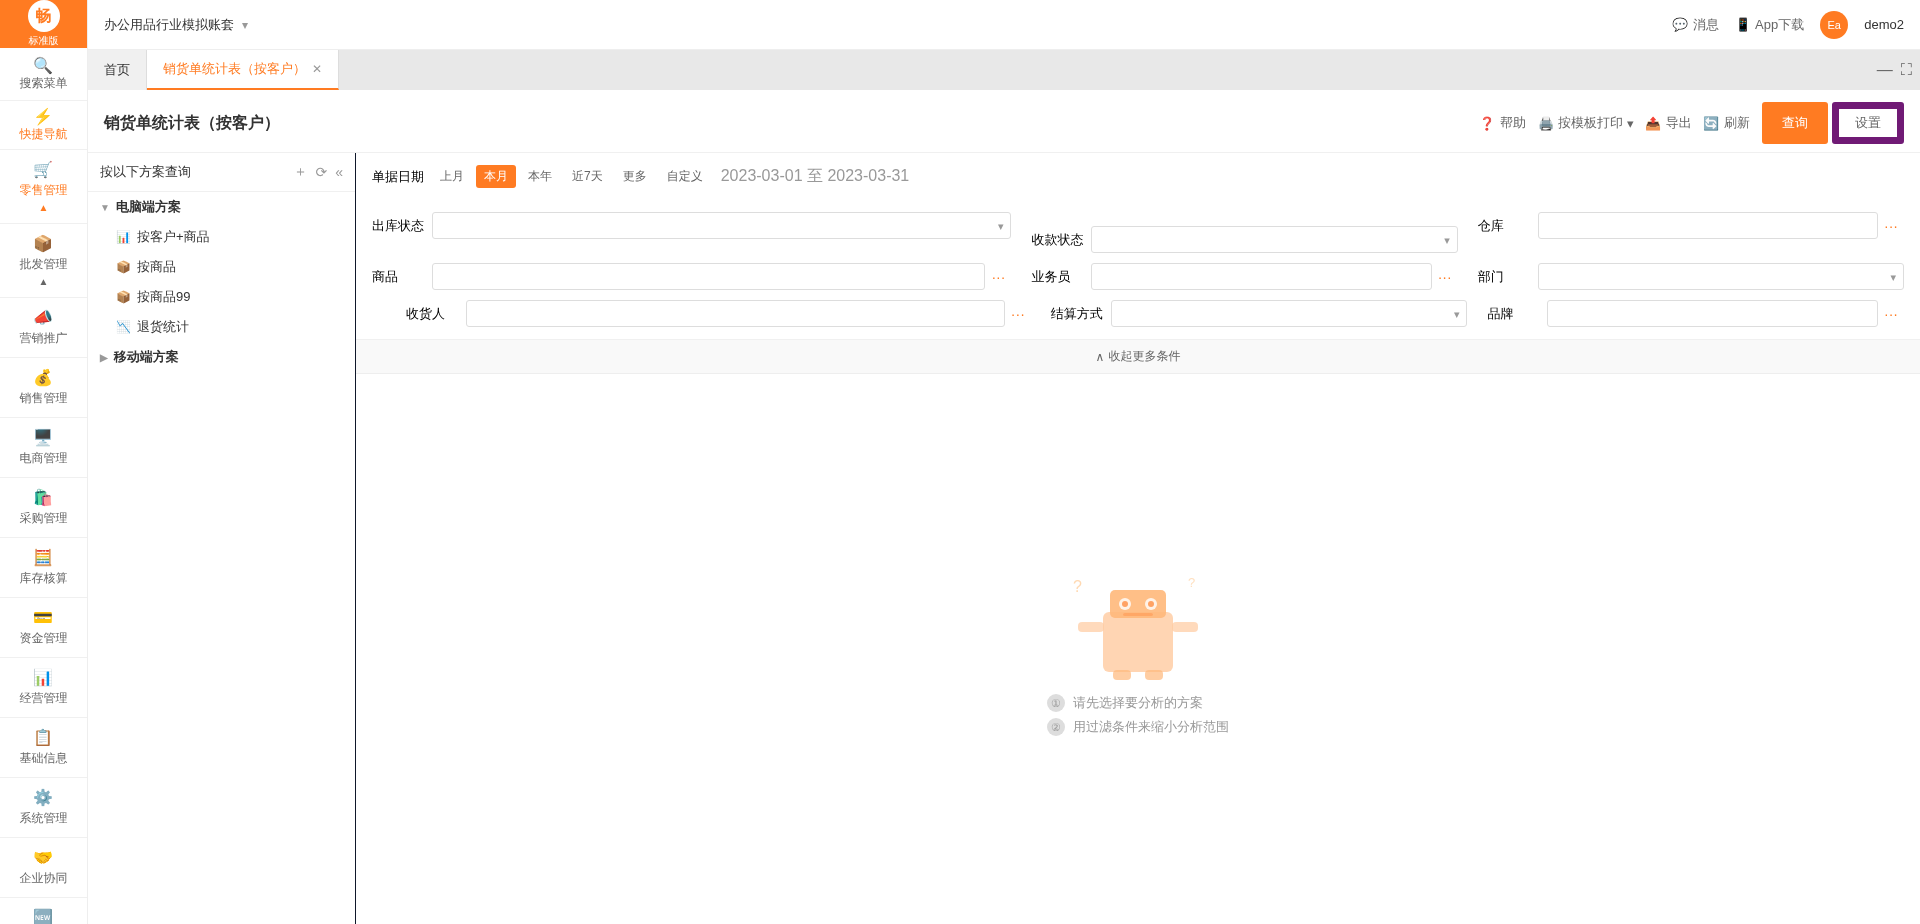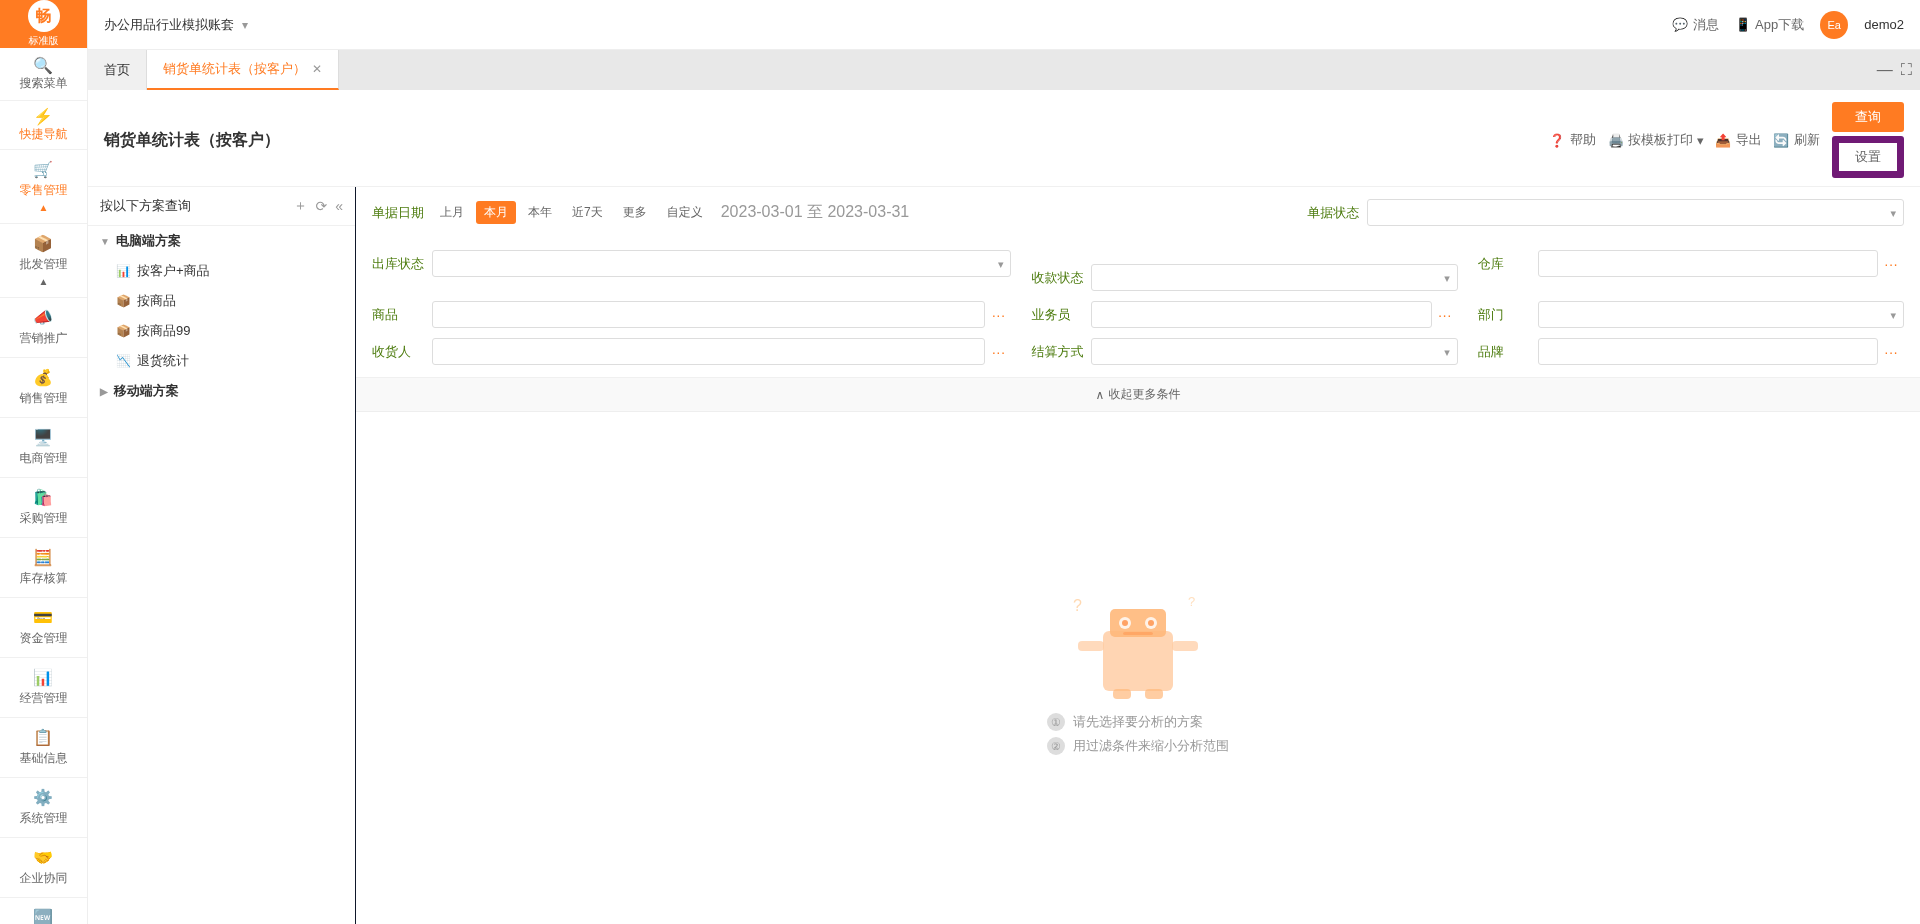--- a/index.html
+++ b/index.html
@@ -68,21 +68,21 @@
     .tree-item-group { font-weight: bold; }
 
     
     .right-panel { flex: 1; display: flex; flex-direction: column; overflow: hidden; }
 
     
     .filter-area { padding: 12px 16px; background: #fff; border-bottom: 1px solid #f0f0f0; flex-shrink: 0; }
     .filter-row { display: flex; align-items: center; margin-bottom: 10px; gap: 0; }
     .filter-row:last-child { margin-bottom: 0; }
     .filter-item { display: flex; align-items: center; flex: 1; min-width: 0; }
-    .filter-label { color: #4d7c0f; font-size: 13px; white-space: nowrap; min-width: 60px; }
+    .filter-label { color: #000000; font-size: 13px; white-space: nowrap; min-width: 60px; }
     .filter-control { flex: 1; display: flex; align-items: center; position: relative; }
     .filter-input { width: 100%; border: 1px solid #ddd; border-radius: 3px; padding: 5px 8px; font-size: 13px; color: #333; background: #fff; }
     .filter-select { width: 100%; border: 1px solid #ddd; border-radius: 3px; padding: 5px 24px 5px 8px; font-size: 13px; color: #333; background: #fff; appearance: none; cursor: pointer; }
     .filter-select-wrap { flex: 1; position: relative; }
     .filter-select-wrap::after { content: '▾'; position: absolute; right: 8px; top: 50%; transform: translateY(-50%); color: #999; pointer-events: none; font-size: 11px; }
     .filter-dots { color: #ff7b22; cursor: pointer; padding: 0 6px; font-size: 14px; }
     .date-range { display: flex; align-items: center; gap: 4px; font-size: 12px; }
     .date-btn { padding: 3px 8px; border-radius: 3px; cursor: pointer; font-size: 12px; color: #666; }
     .date-btn.active { background: #ff7b22; color: #fff; }
     .date-range-text { color: #999; font-size: 16px; margin-left: 6px; }
@@ -227,21 +227,21 @@
             </div>
             <div class="page-action-btn">
               <span>📤</span>
               <span>导出</span>
             </div>
             <div class="page-action-btn">
               <span>🔄</span>
               <span>刷新</span>
             </div>
           </div>
-          <div style="display:flex;flex-direction:column;gap:4px;">
+          <div style="display:flex;flex-direction:row;gap:4px;">
             <button class="btn-query">查询</button>
             <button class="btn-setting">设置</button>
           </div>
         </div>
       </div>
 
       <div class="content-split">
 
         <div class="left-panel">
           <div class="left-panel-header">
@@ -293,28 +293,20 @@
                   <span class="date-btn active">本月</span>
                   <span class="date-btn">本年</span>
                   <span class="date-btn">近7天</span>
                   <span class="date-btn">更多</span>
                   <span class="date-btn">自定义</span>
                   <span class="date-range-text">2023-03-01 至 2023-03-31</span>
                 </div>
               </div>
               <div class="filter-separator"></div>
               <div class="filter-separator"></div>
-              <div class="filter-item" style="flex:1;">
-                <span class="filter-label">单据状态</span>
-                <div class="filter-select-wrap">
-                  <select class="filter-select">
-                    <option></option>
-                  </select>
-                </div>
-              </div>
             </div>
 
             <div class="filter-row">
               <div class="filter-item" style="flex:1.5;">
                 <span class="filter-label">出库状态</span>
                 <div class="filter-select-wrap">
                   <select class="filter-select">
                     <option></option>
                   </select>
                 </div>
@@ -359,21 +351,21 @@
                 <span class="filter-label">部门</span>
                 <div class="filter-select-wrap">
                   <select class="filter-select">
                     <option></option>
                   </select>
                 </div>
               </div>
             </div>
 
             <div class="filter-row">
-              <div class="filter-item" style="flex:1.5;">
+              <div class="filter-item" style="flex:1.5;margin-left:34px;">
                 <span class="filter-label">收货人</span>
                 <div class="filter-control">
                   <input class="filter-input" style="flex: 1 1 0%;" placeholder="">
                   <span class="filter-dots">···</span>
                 </div>
               </div>
               <div class="filter-separator"></div>
               <div class="filter-item" style="flex:1;">
                 <span class="filter-label">结算方式</span>
                 <div class="filter-select-wrap">

